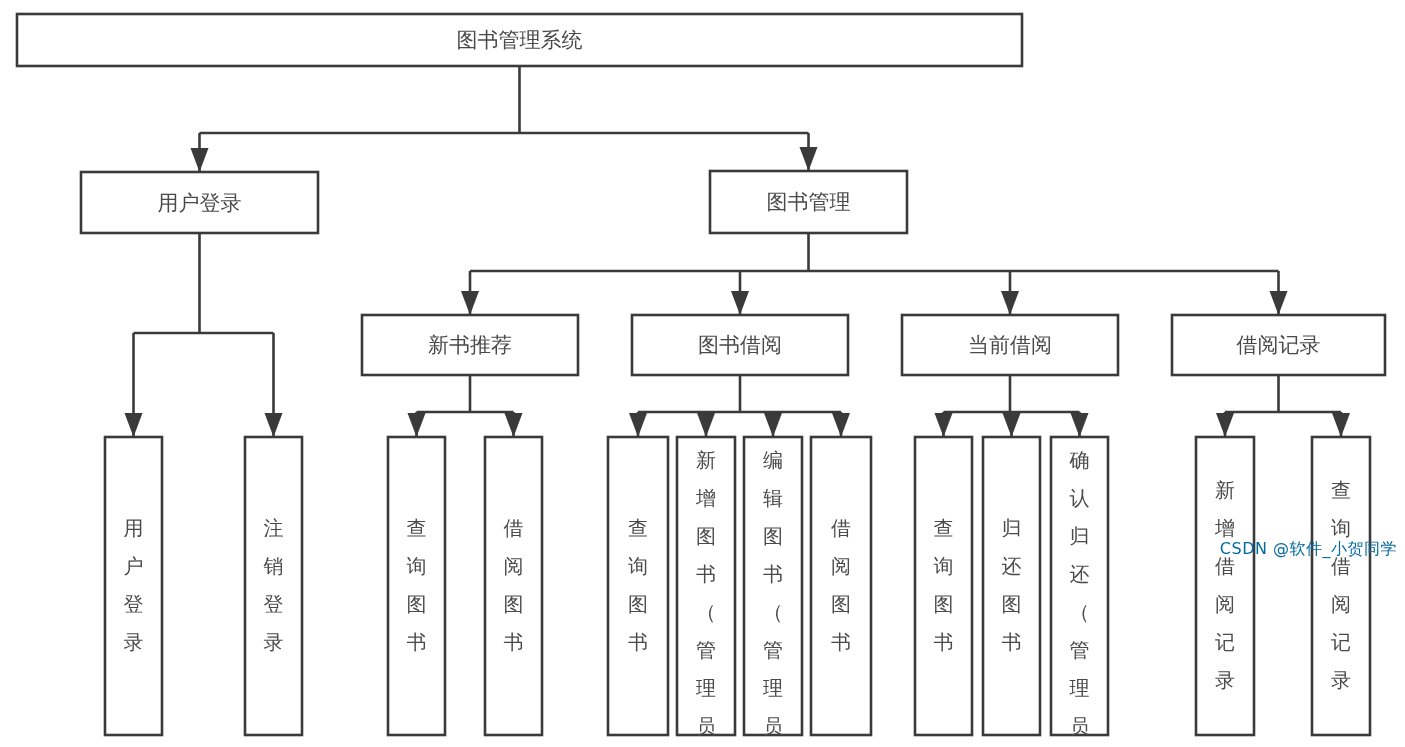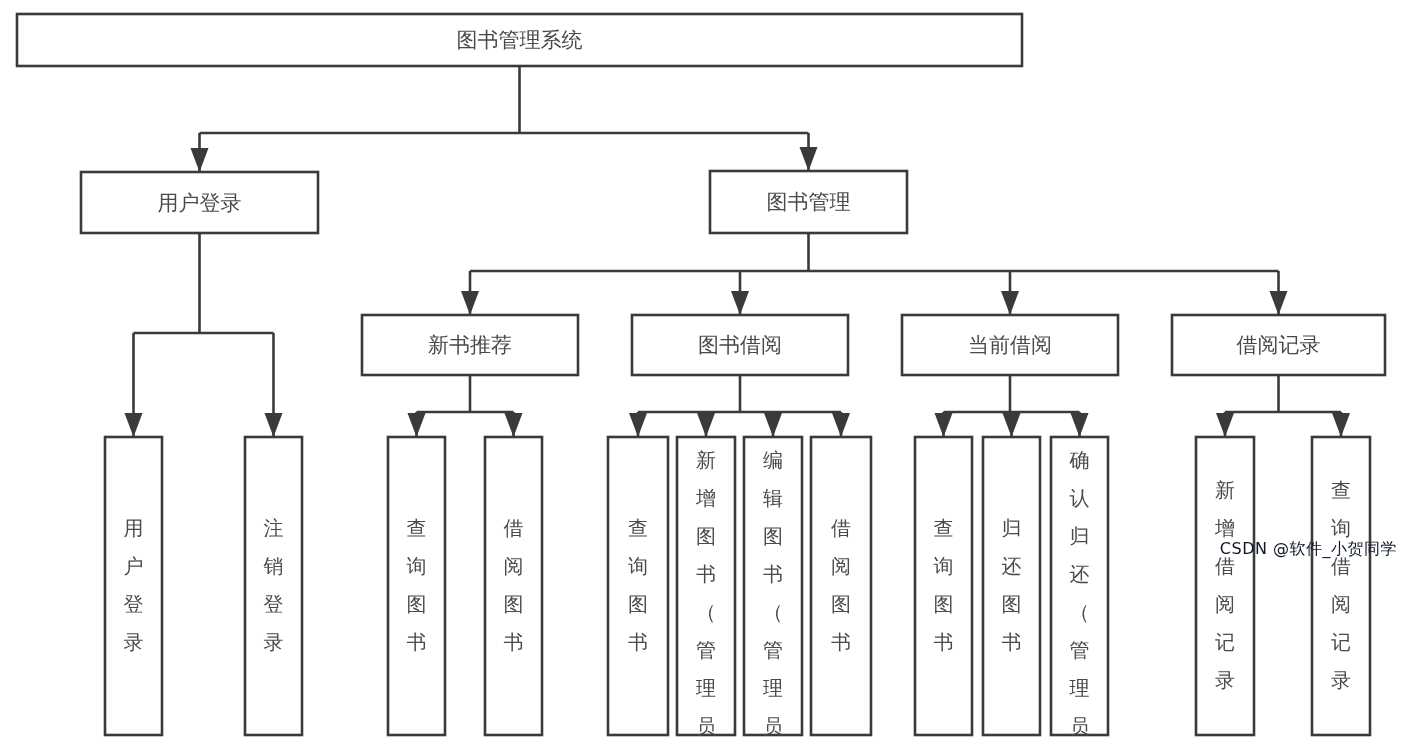--- a/index.html
+++ b/index.html
@@ -52,21 +52,21 @@
   .node-label.vertical {
     font-size: 20px;
     text-anchor: middle;
   }
   .watermark-text {
     position: absolute;
     right: 8px;
     bottom: 6px;
     font-family: "DejaVu Sans", "Liberation Sans", sans-serif;
     font-size: 16px;
-    color: #0f172a;
+    color: #0369a1;
     letter-spacing: 0.5px;
     white-space: nowrap;
     pointer-events: none;
   }
 </style>
 </head>
 <body>
 
 <div id="diagram-root">
 

